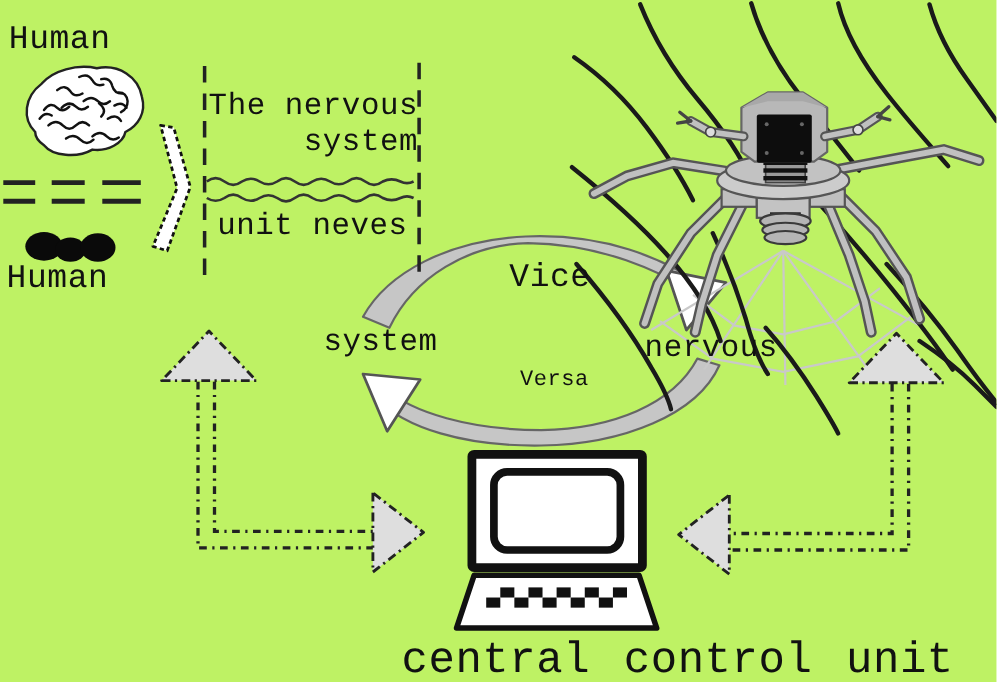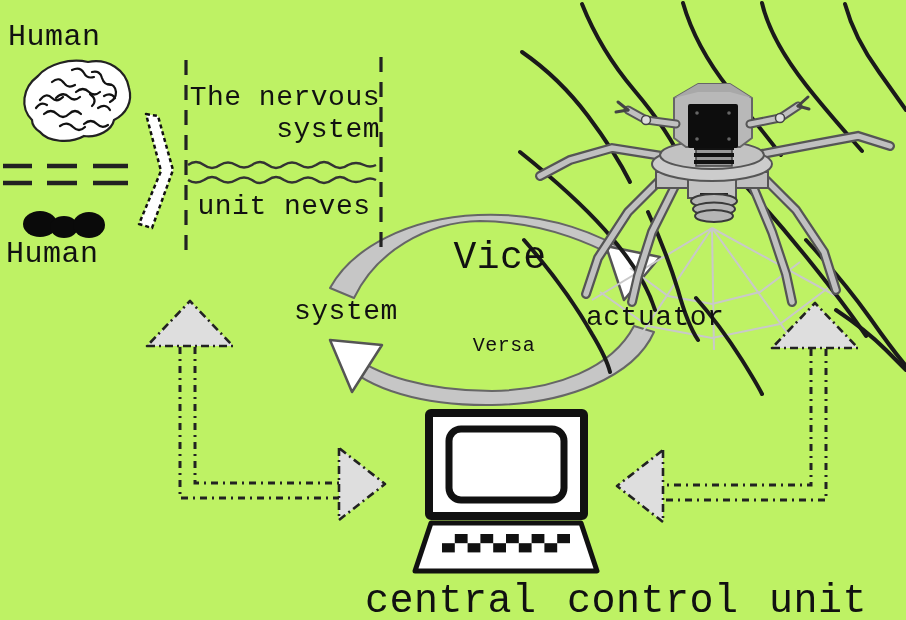--- a/index.html
+++ b/index.html
@@ -18,21 +18,21 @@
     font-family:Liberation Mono, monospace;color:var(--text);
     overflow:hidden;
   }
   #art{position:absolute;left:0;top:0;width:906px;height:620px;}
   .lbl{position:absolute;white-space:nowrap;color:var(--text);letter-spacing:.5px;}
   .lbl.center{text-align:center;white-space:normal;}
   #lbl-human{left:8px;top:20px;font-size:30px;}
   #lbl-insect{left:6px;top:237px;font-size:30px;}
   #lbl-nervous{left:188px;top:82px;width:192px;font-size:28px;line-height:1.15;text-align:right;}
   #lbl-motor{left:188px;top:191px;width:192px;font-size:28px;}
-  #lbl-vice{left:430px;top:236px;width:140px;font-size:38px;}
+  #lbl-vice{left:430px;top:236px;width:140px;font-size:30px;}
   #lbl-versa{left:428px;top:334px;width:152px;font-size:20px;}
   #lbl-sensor{left:294px;top:296px;font-size:28px;}
   #lbl-actuator{left:586px;top:302px;font-size:28px;}
   #lbl-ccu{left:365px;top:579px;font-size:40px;word-spacing:6px;}
 </style>
 </head>
 <body>
 
 <div id="stage">
 
@@ -232,15 +232,15 @@
   <div class="lbl" id="lbl-human">Human</div>
   <div class="lbl" id="lbl-insect">Human</div>
   <div class="lbl center" id="lbl-nervous">
     <span>The nervous</span><br>
     <span>system</span>
   </div>
   <div class="lbl center" id="lbl-motor">unit neves</div>
   <div class="lbl center" id="lbl-vice">Vice</div>
   <div class="lbl center" id="lbl-versa">Versa</div>
   <div class="lbl" id="lbl-sensor">system</div>
-  <div class="lbl" id="lbl-actuator">actuator</div>
+  <div class="lbl" id="lbl-actuator">nervous</div>
   <div class="lbl" id="lbl-ccu">central control unit</div>
 </div>
 
 </body></html>

